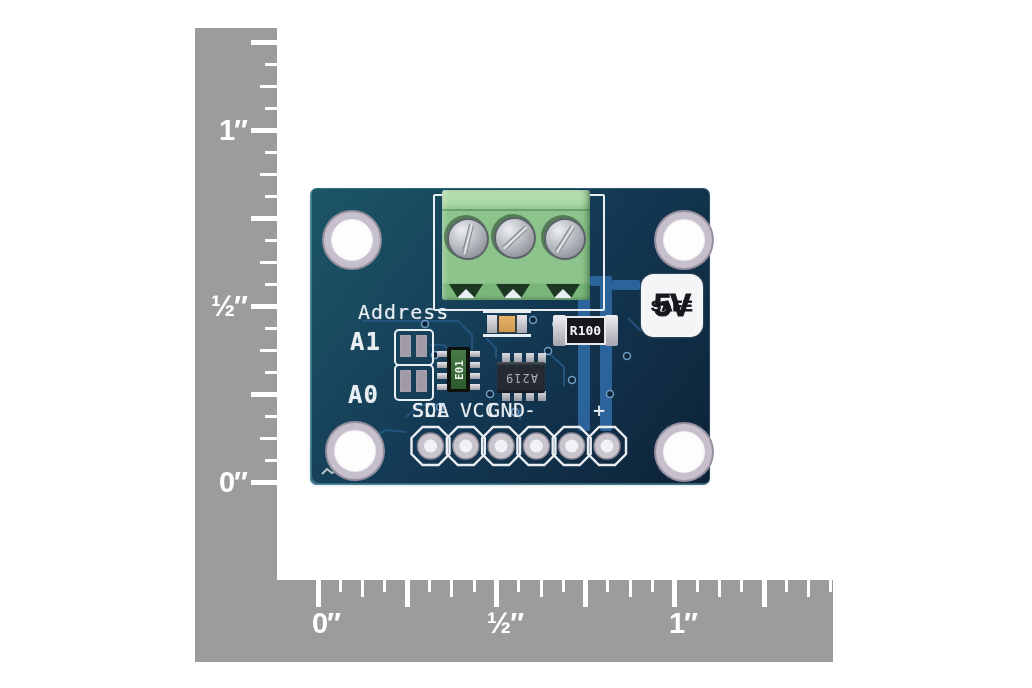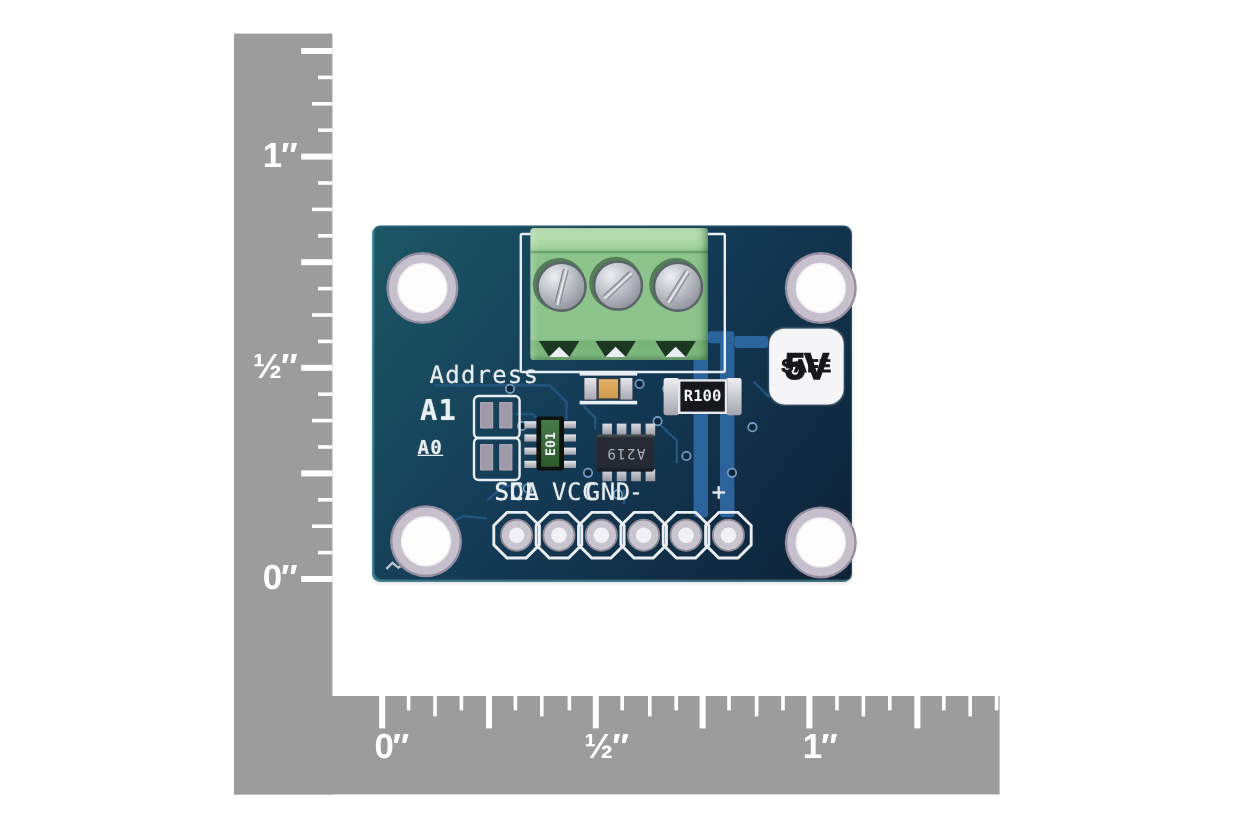--- a/index.html
+++ b/index.html
@@ -76,21 +76,21 @@
   
   .ic-body{left:187px;top:174px;width:48px;height:31px;background:var(--chip,#262b33);border-radius:2px;z-index:3;
     box-shadow:inset 0 2px 2px rgba(255,255,255,.18),inset 0 -2px 3px rgba(0,0,0,.5);
     display:flex;align-items:center;justify-content:center;}
   .ic-body span{position:static;transform:rotate(180deg);color:#a8aeb7;font-family:"DejaVu Sans Mono",monospace;
     font-size:12px;letter-spacing:1px;}
   .ic-pin{width:8px;height:10px;background:linear-gradient(180deg,#dcdce2,#9597a1);z-index:3;}
   
   .t-address{left:48px;top:112px;font-size:20px;letter-spacing:1px;}
   .t-a1{left:40px;top:140px;font-size:24px;font-weight:700;letter-spacing:1px;}
-  .t-a0{left:38px;top:175px;font-size:16px;font-weight:700;letter-spacing:1px;text-decoration:underline;}
+  .t-a0{left:38px;top:193px;font-size:24px;font-weight:700;letter-spacing:1px;}
   .pinlab{top:210px;font-size:20px;letter-spacing:.5px;}
   .pin-row{left:99px;top:236px;z-index:3;}
 </style>
 </head>
 <body>
 
 <div class="stage">
 
   <div class="vruler"></div>
   <div style="position:absolute;inset:0;pointer-events:none;">

